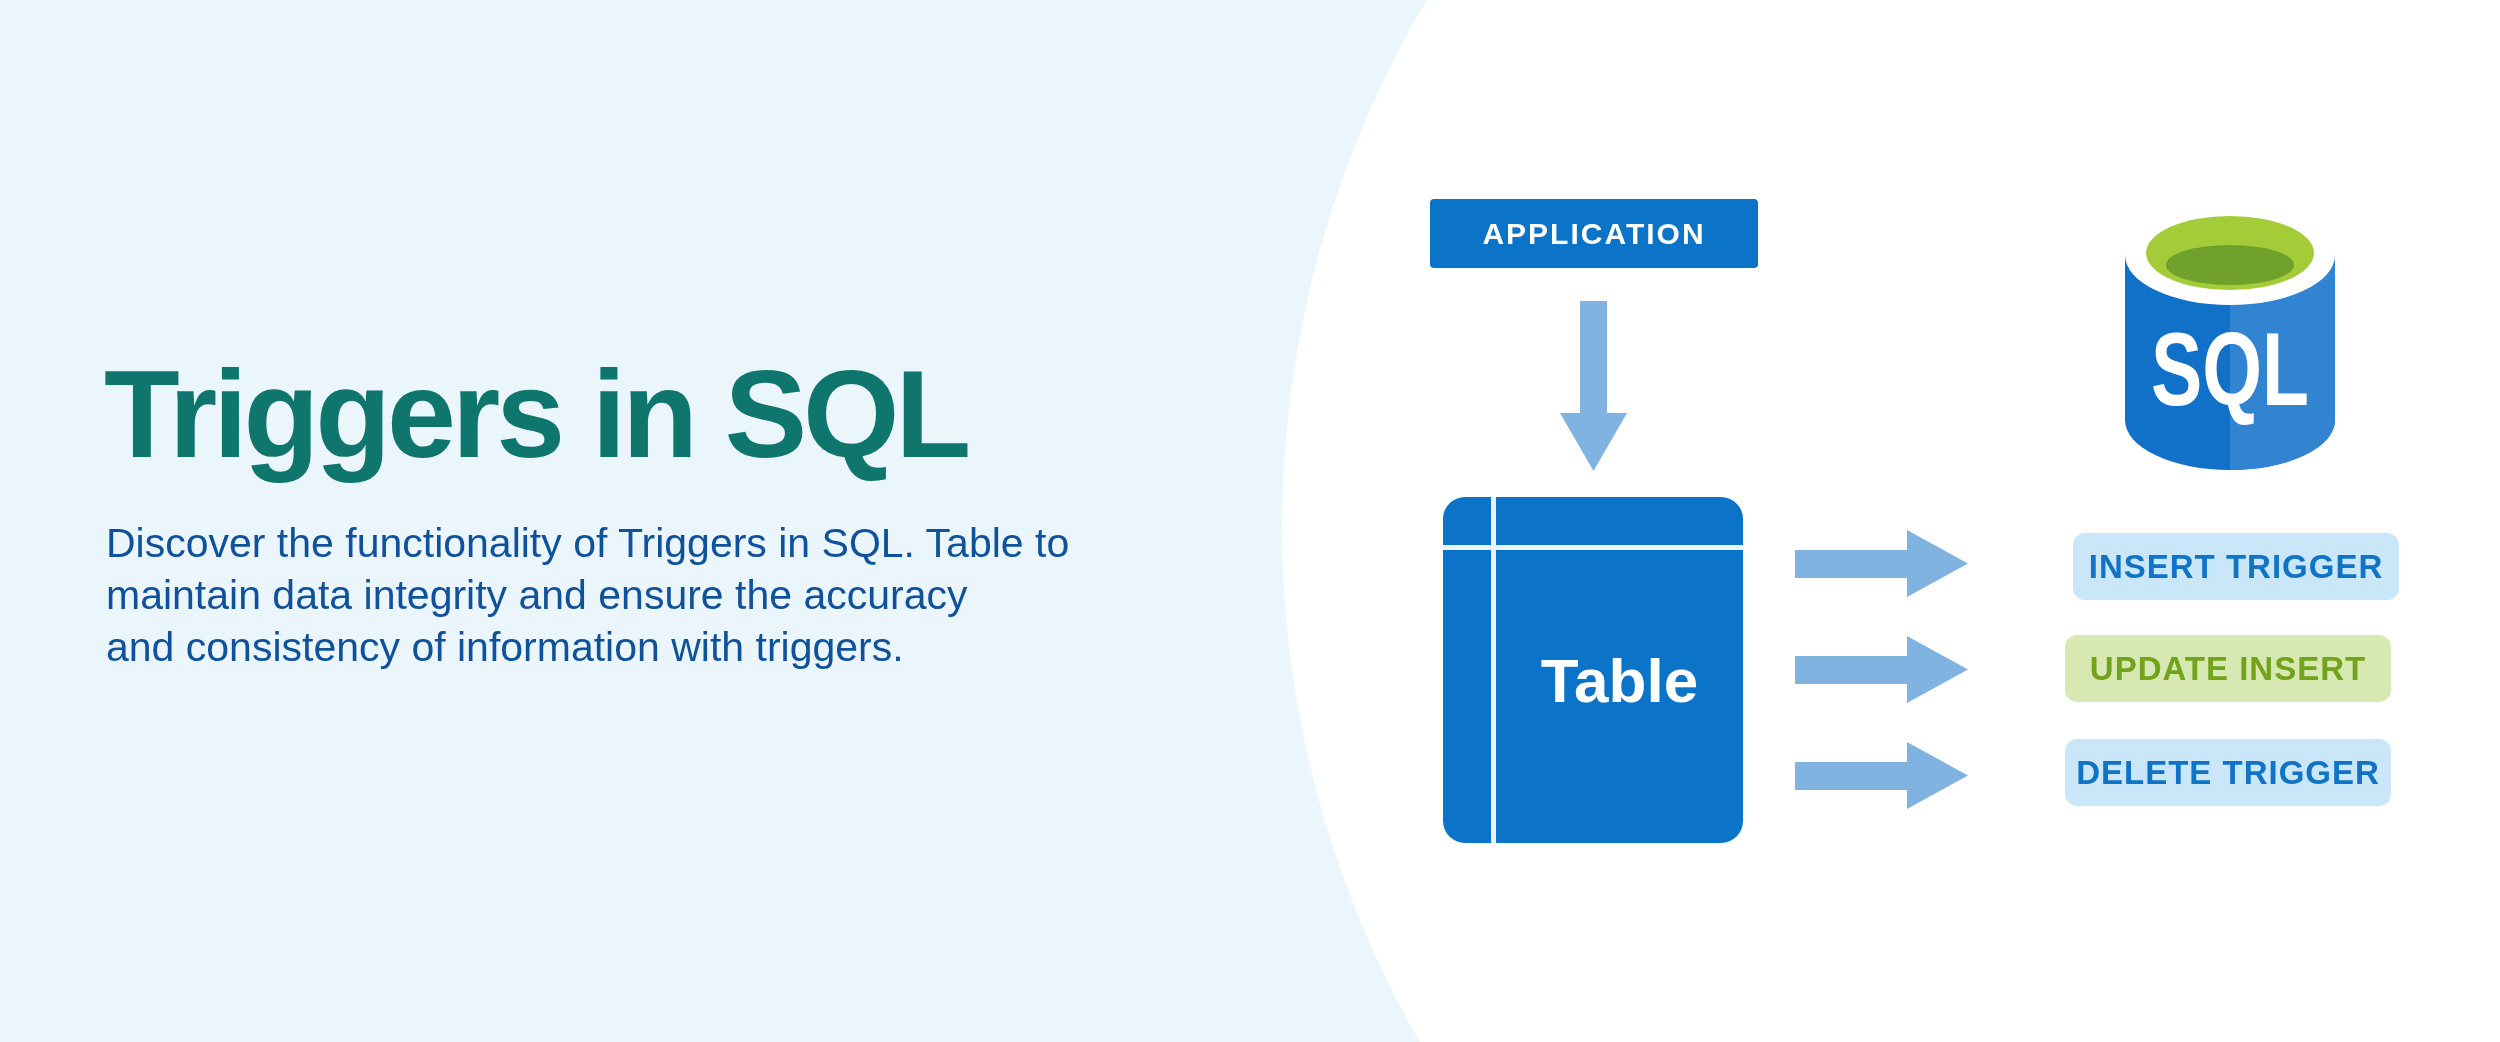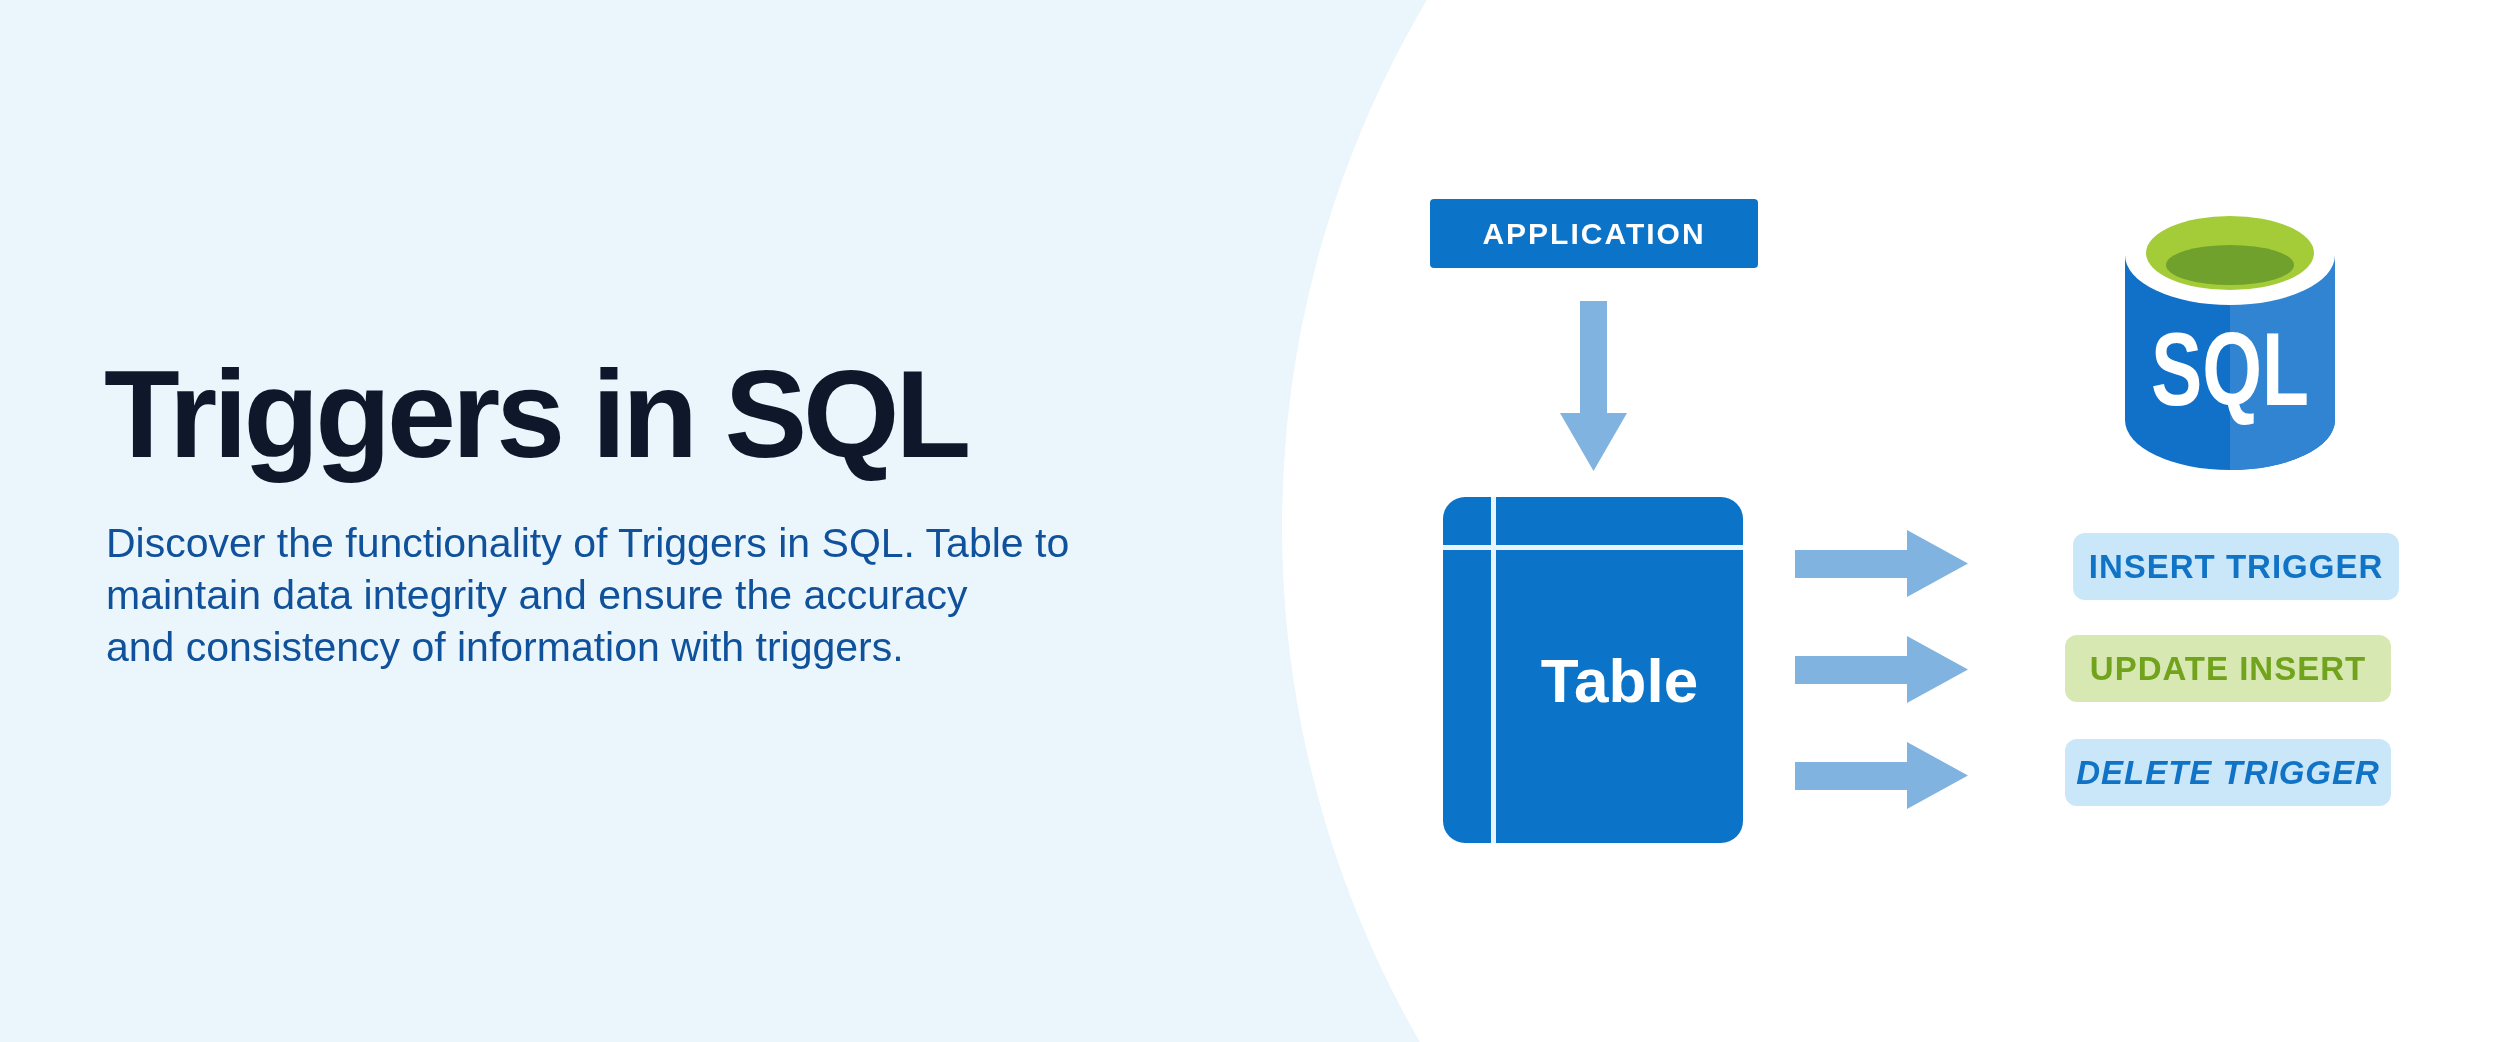--- a/index.html
+++ b/index.html
@@ -19,21 +19,21 @@
     background:#ffffff;
   }
   
   .title{
     position:absolute;
     left:104px;top:352px;
     font-size:124px;
     font-weight:bold;
     letter-spacing:-4px;
     line-height:1;
-    color:#0f172a;
+    color:#0f766e;
     white-space:nowrap;
   }
   .description{
     position:absolute;
     left:106px;top:517px;
     font-size:41px;
     line-height:52px;
     color:#10519b;
   }
   .description .line{display:block;white-space:nowrap;}
@@ -139,17 +139,17 @@
   <svg class="right-arrow a3" width="175" height="67" viewBox="0 0 175 67">
     <polygon points="0,20 112,20 112,0 173,33.5 112,67 112,48 0,48" fill="#80b3e0"></polygon>
   </svg>
 
   <div class="pill p1" style="background: rgb(201, 231, 249); color: rgb(17, 115, 197); margin-left: 8px;">
     <span>INSERT TRIGGER</span>
   </div>
   <div class="pill p2" style="background: rgb(215, 232, 178); color: rgb(113, 163, 28);">
     <span>UPDATE INSERT</span>
   </div>
-  <div class="pill p3" style="background: rgb(201, 231, 249); color: rgb(17, 115, 197); font-style: italic;">
+  <div class="pill p3" style="background: rgb(201, 231, 249); color: rgb(17, 115, 197);">
     <span>DELETE TRIGGER</span>
   </div>
 
 </div>
 
 </body></html>

